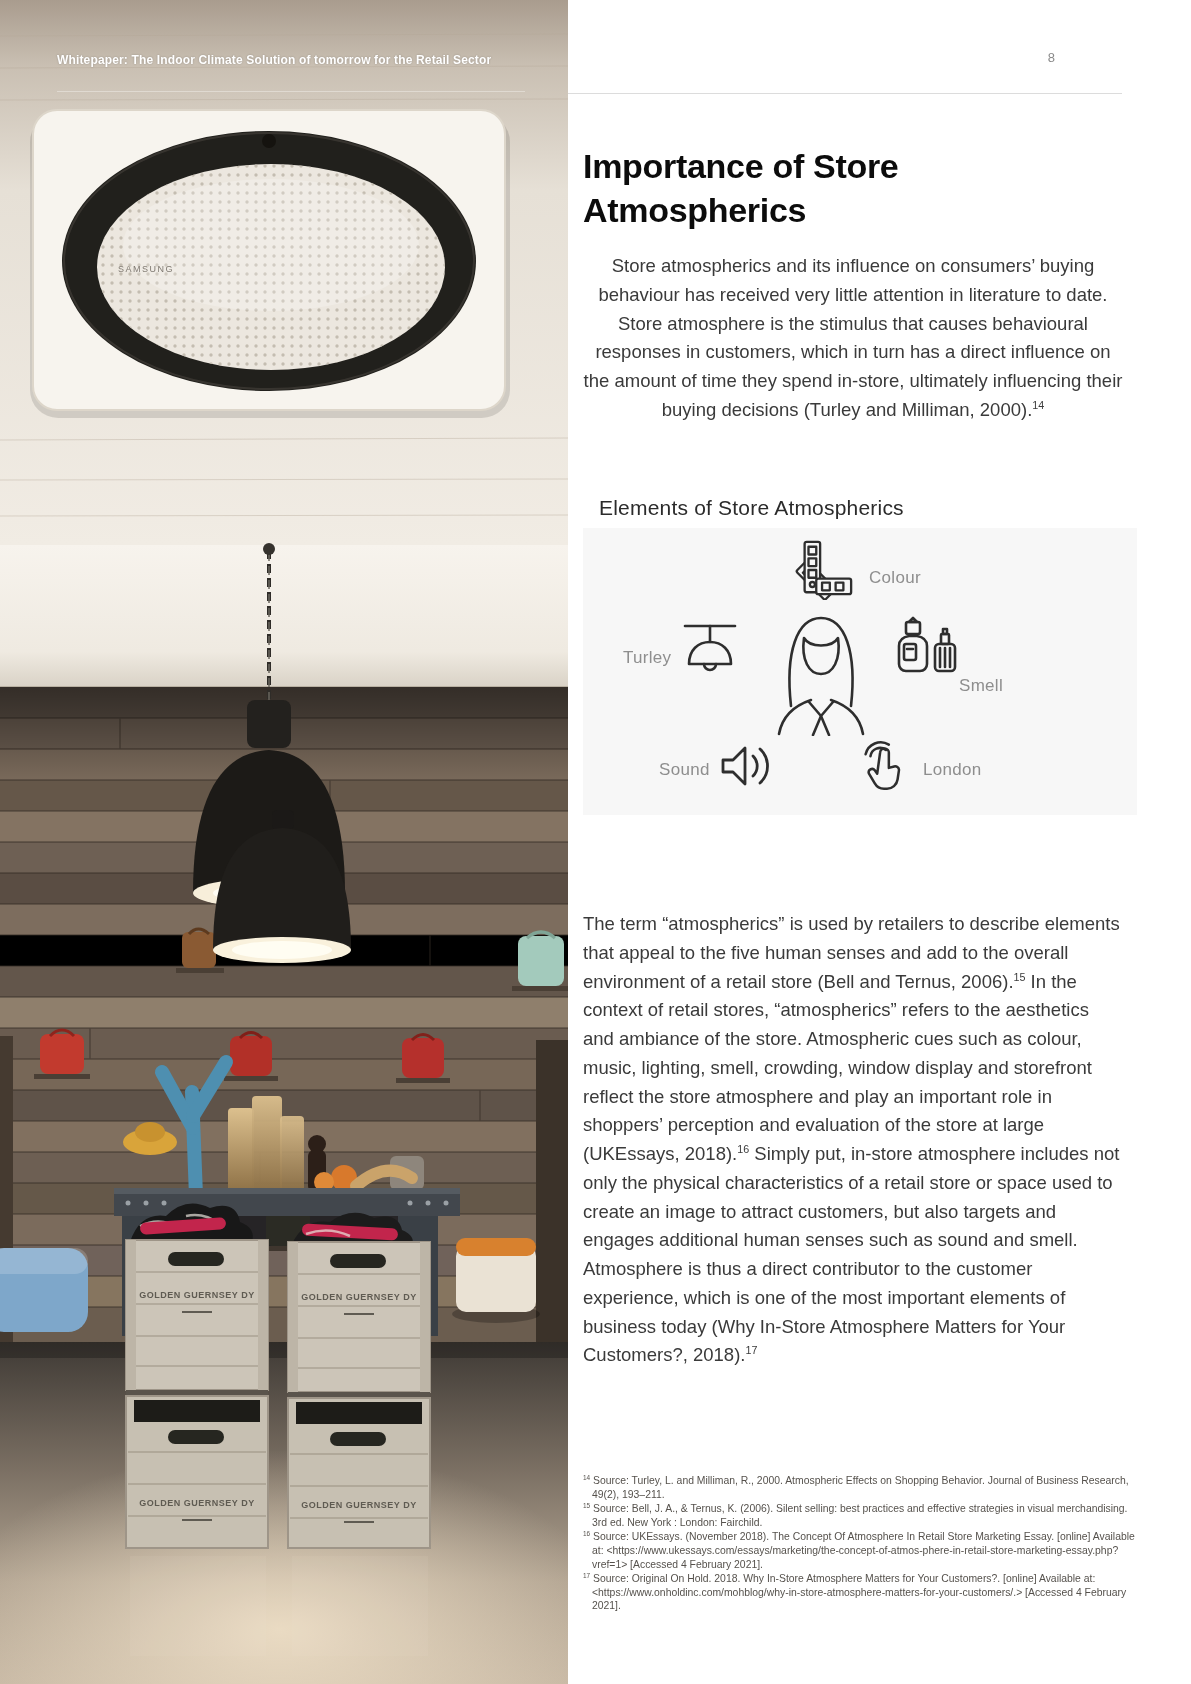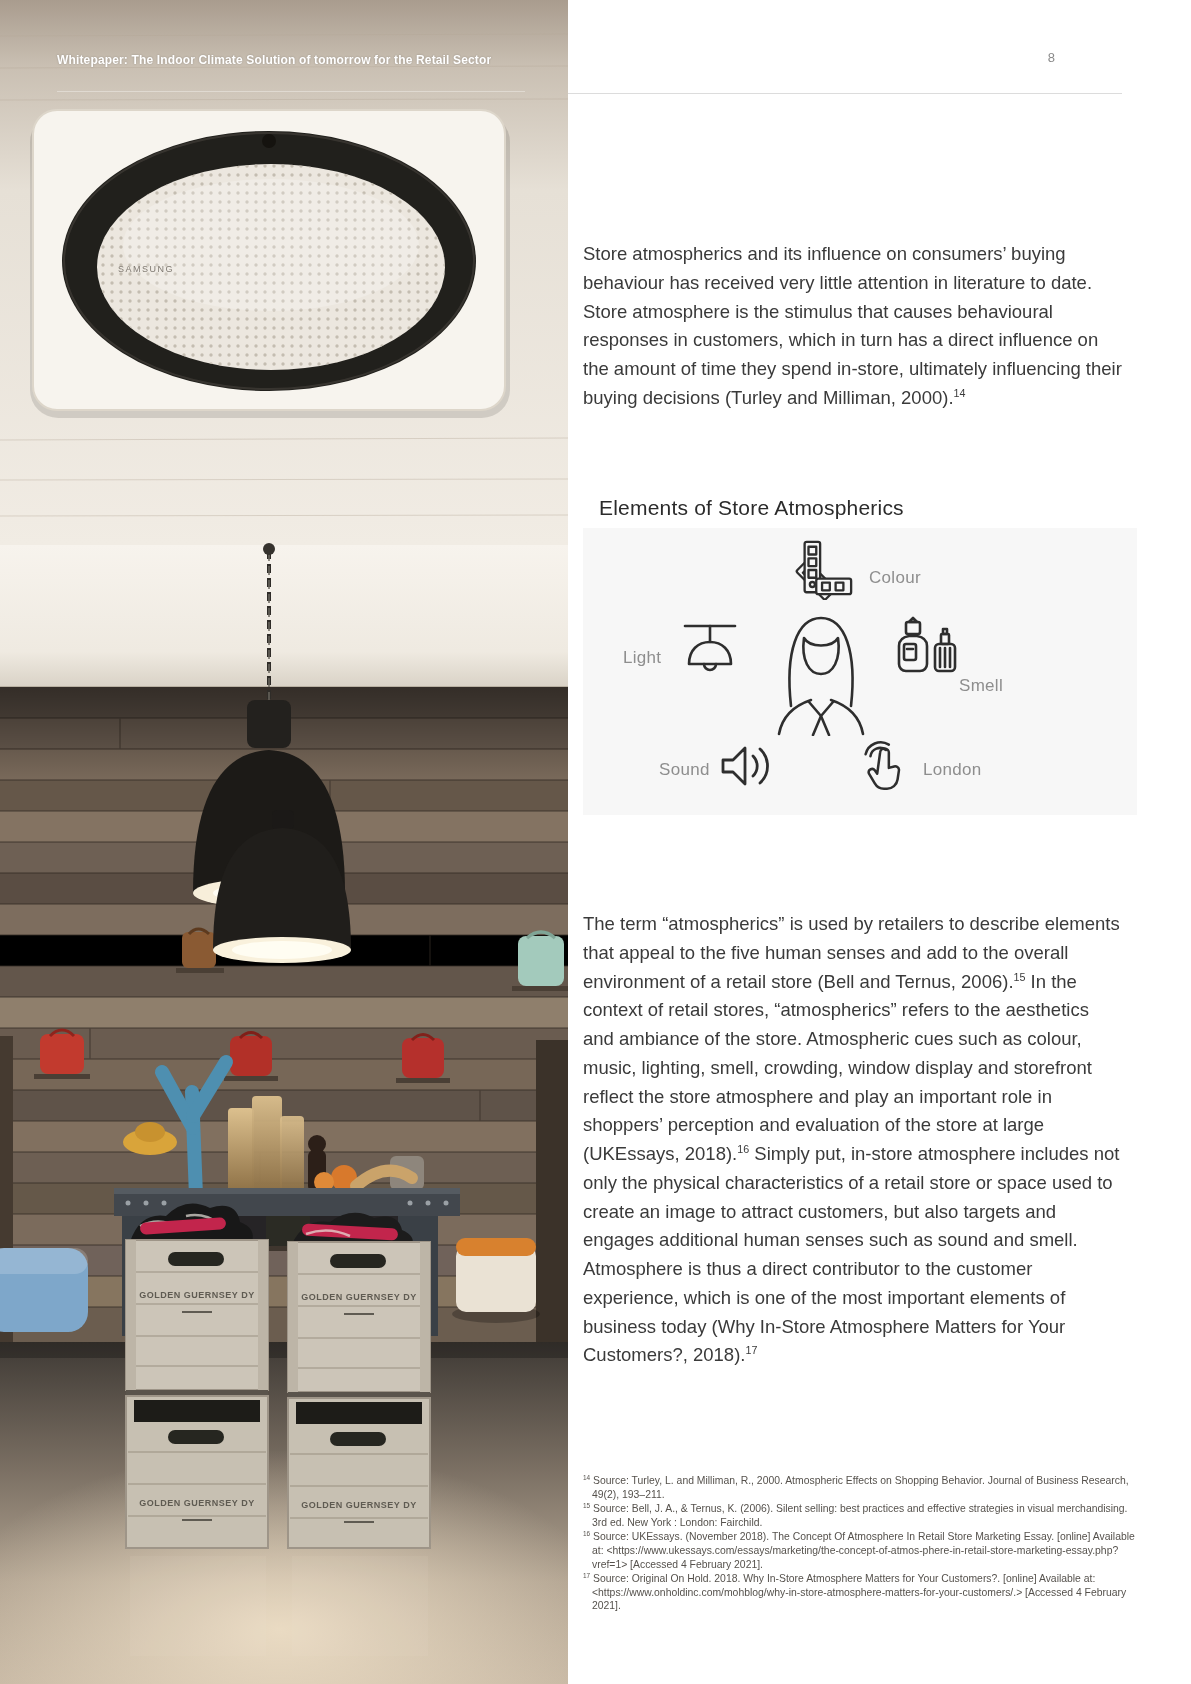--- a/index.html
+++ b/index.html
@@ -16,21 +16,21 @@
 
   
   .content{position:absolute;left:568px;top:0;width:623px;height:1684px;background:#ffffff;}
   .page-num{position:absolute;top:50px;right:136px;font-size:13px;color:#8a8a8a;}
   .divider{position:absolute;top:93px;left:0;width:554px;height:1px;background:#dcdcdc;}
   h1.title{position:absolute;top:144px;left:15px;width:430px;margin:0;
         font-size:34px;line-height:1.3;font-weight:700;color:#0c0c0c;letter-spacing:-.3px;}
   p.body{position:absolute;left:15px;width:540px;margin:0;
         font-size:18.5px;line-height:1.555;color:#3a3a3a;}
   p.body sup{font-size:.58em;line-height:0;vertical-align:super;}
-  .p1{top:240px;}
+  .p1{top:252px;text-align:center;}
   .p2{top:910px;}
   h2.section{position:absolute;top:480px;left:15px;margin:16px;
         font-size:21px;font-weight:400;color:#2b2b2b;letter-spacing:.2px;}
 
   
   .diagram{position:absolute;top:528px;left:15px;width:554px;height:287px;background:#f7f7f7;}
   .diagram .lbl{position:absolute;font-size:17px;color:#8e8e8e;letter-spacing:.3px;}
   .diagram svg{position:absolute;}
   .ic-colour{left:210px;top:10px;}
   .lbl-colour{left:286px;top:40px;}
@@ -330,20 +330,21 @@
     </svg>
 
     <div class="photo-header">Whitepaper: The Indoor Climate Solution of tomorrow for the Retail Sector</div>
     <div class="photo-header-rule"></div>
   </div>
 
   <div class="content">
     <div class="page-num">8</div>
     <div class="divider"></div>
 
+    <h1 class="title">Importance of Store Atmospherics</h1>
 
     <p class="body p1">Store atmospherics and its influence on consumers’ buying behaviour has received very little attention in literature to date. Store atmosphere is the stimulus that causes behavioural responses in customers, which in turn has a direct influence on the amount of time they spend in-store, ultimately influencing their buying decisions (Turley and Milliman, 2000).<sup>14</sup></p>
 
     <h2 class="section">Elements of Store Atmospherics</h2>
 
     <div class="diagram">
 
       <svg class="ic-colour" width="62" height="62" viewBox="0 0 64 64" fill="#f7f7f7" stroke="#2e2e2e" stroke-width="2.4" stroke-linejoin="round">
         <g transform="rotate(-45 30 50)">
           <rect x="22" y="20" width="16" height="42" rx="2"></rect>
@@ -354,21 +355,21 @@
         <rect x="16" y="9" width="8" height="8"></rect>
         <rect x="16" y="21" width="8" height="8"></rect>
         <rect x="16" y="33" width="8" height="8"></rect>
         <circle cx="20" cy="48" r="2.6"></circle>
         <rect x="24" y="42" width="36" height="16" rx="2"></rect>
         <rect x="30" y="46" width="8" height="8"></rect>
         <rect x="44" y="46" width="8" height="8"></rect>
       </svg>
       <span class="lbl lbl-colour">Colour</span>
 
-      <span class="lbl lbl-light">Light</span>
+      <span class="lbl lbl-light">Turley</span>
       <svg class="ic-light" width="66" height="62" viewBox="0 0 66 62" fill="none" stroke="#2e2e2e" stroke-width="2.6" stroke-linecap="round" stroke-linejoin="round">
         <path d="M8 10 H58"></path>
         <path d="M33 10 V26"></path>
         <path d="M12 48 C12 34 21 26 33 26 C45 26 54 34 54 48 Z"></path>
         <path d="M27 48 a6 6 0 0 0 12 0"></path>
       </svg>
 
       <svg class="ic-person" width="100" height="128" viewBox="0 0 100 128" fill="none" stroke="#2e2e2e" stroke-width="2.6" stroke-linecap="round" stroke-linejoin="round">
         <path d="M20 98 C14 44 26 10 50 10 C74 10 86 44 80 98"></path>
         <path d="M33 30 C39 40 61 40 67 30 C70 52 62 66 50 66 C38 66 30 52 33 30 Z"></path>

